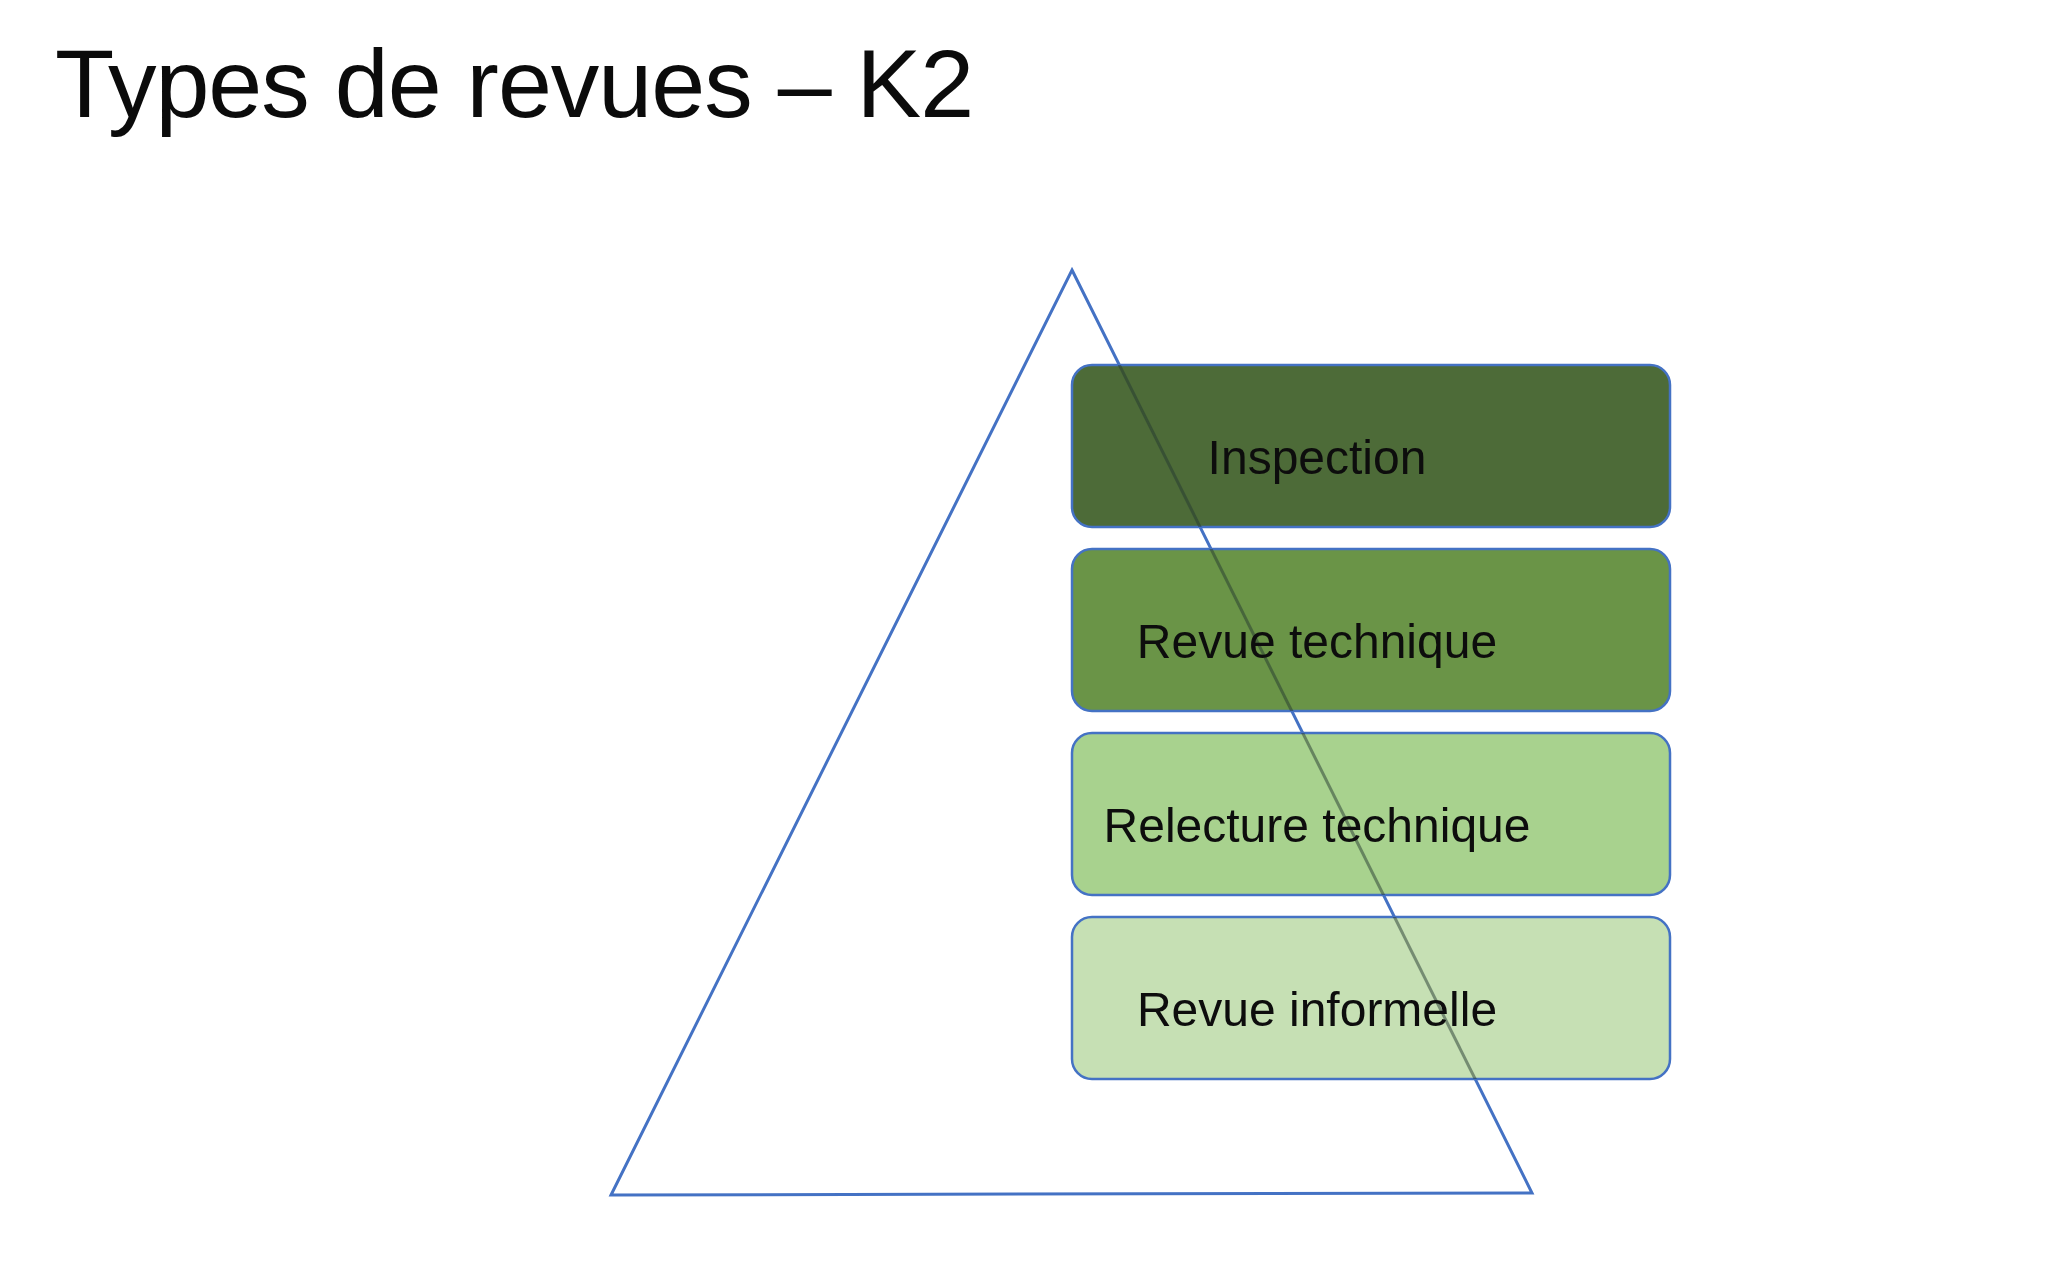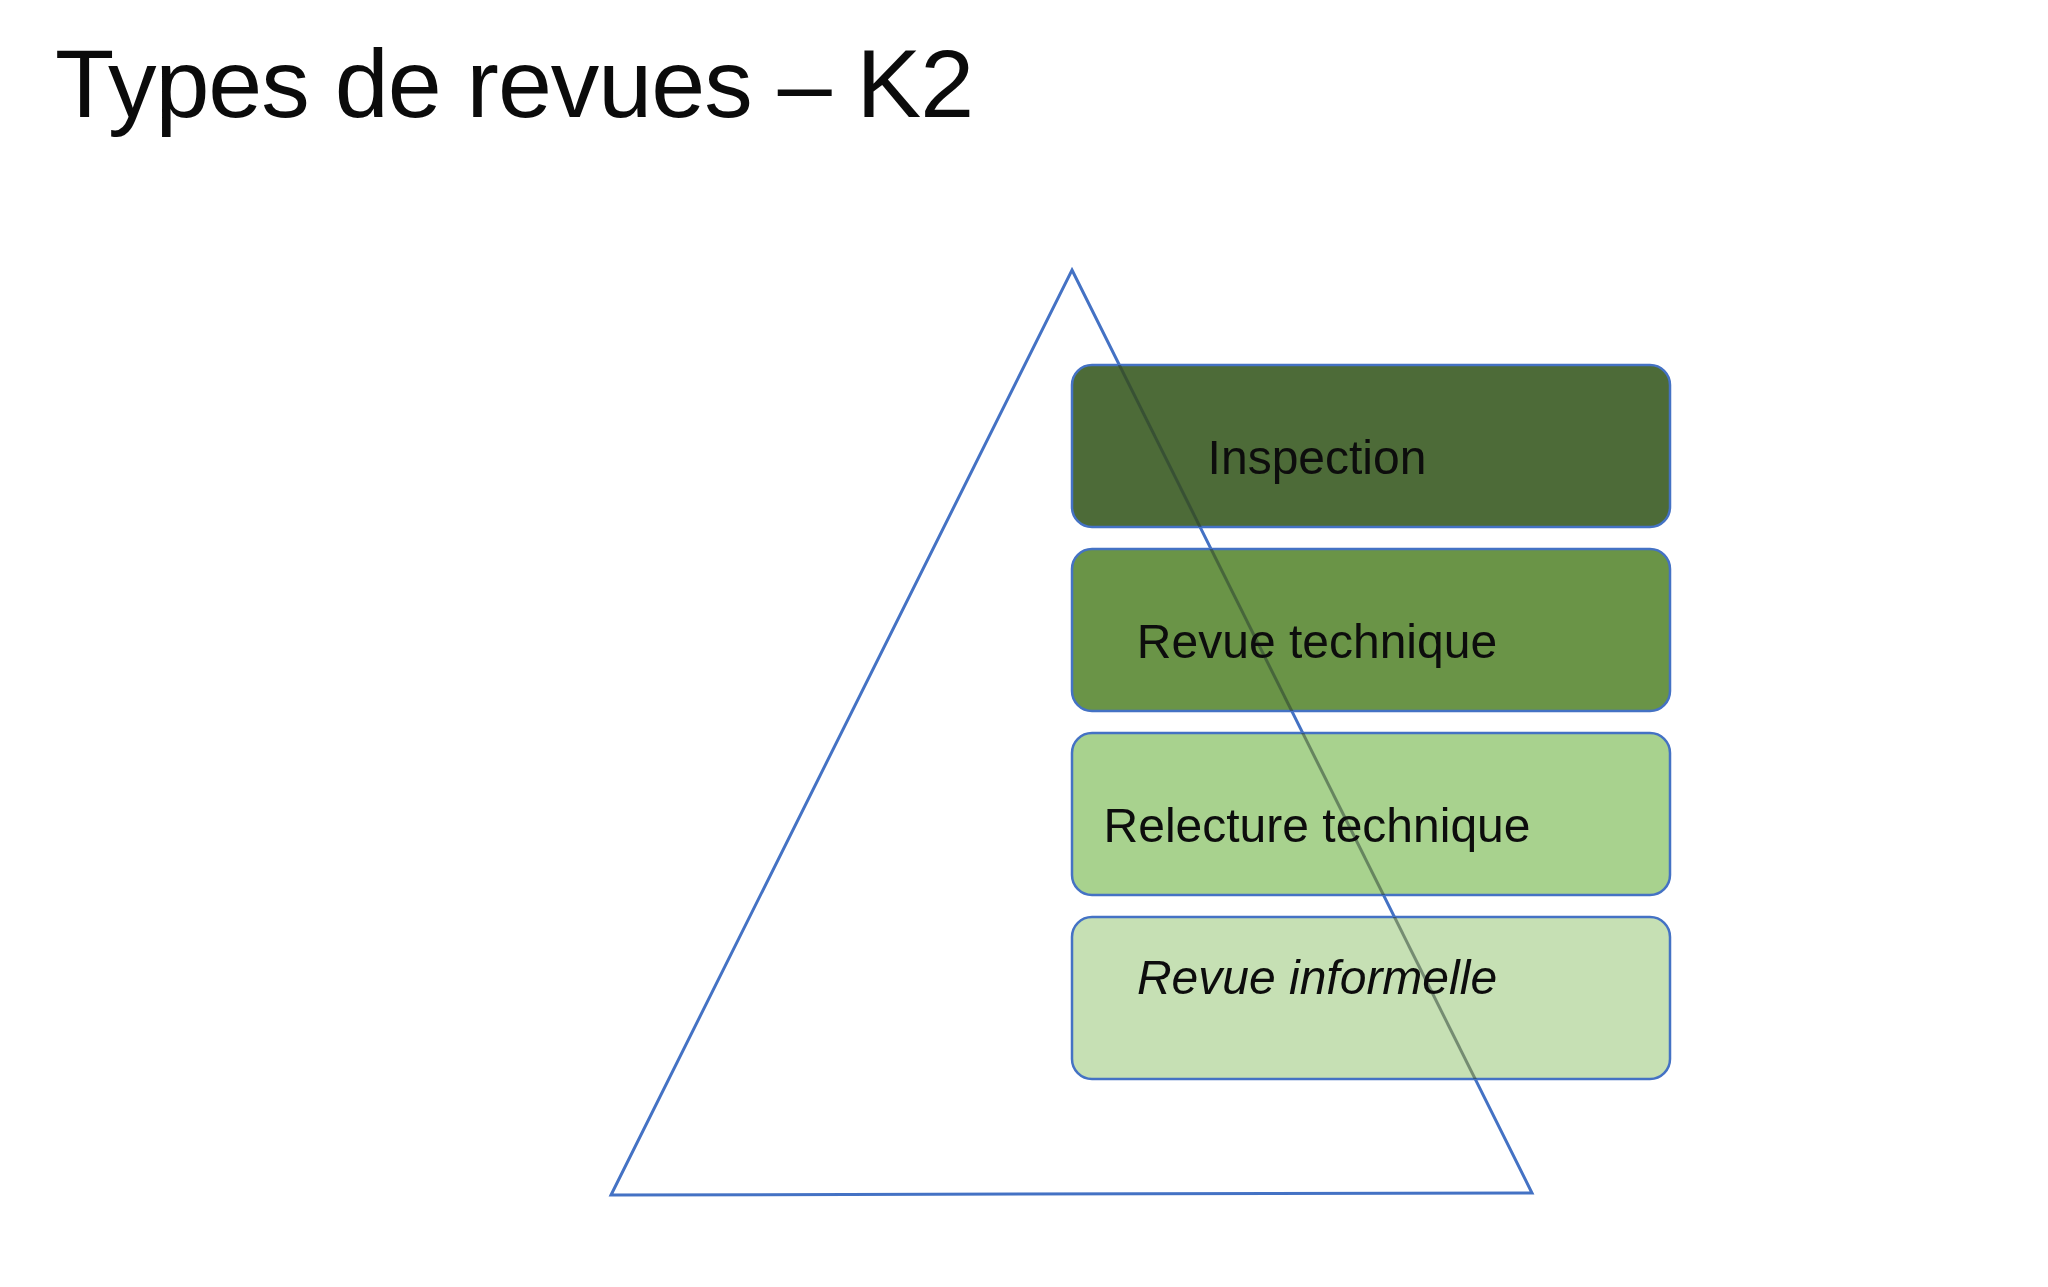--- a/index.html
+++ b/index.html
@@ -63,21 +63,21 @@
     display: flex;
     align-items: center;
     justify-content: center;
     font-size: 48px;
     color: #0d0d0d;
     white-space: nowrap;
   }
   .label-1 { top: 365px; }
   .label-2 { top: 549px; }
   .label-3 { top: 733px; }
-  .label-4 { top: 885px; font-style: italic; }
+  .label-4 { top: 917px; }
 </style>
 </head>
 <body>
 
 <div class="slide">
 
   <h1 class="slide-title">Types de revues – K2</h1>
 
   <svg class="diagram" viewBox="0 0 2048 1287" xmlns="http://www.w3.org/2000/svg">
 

